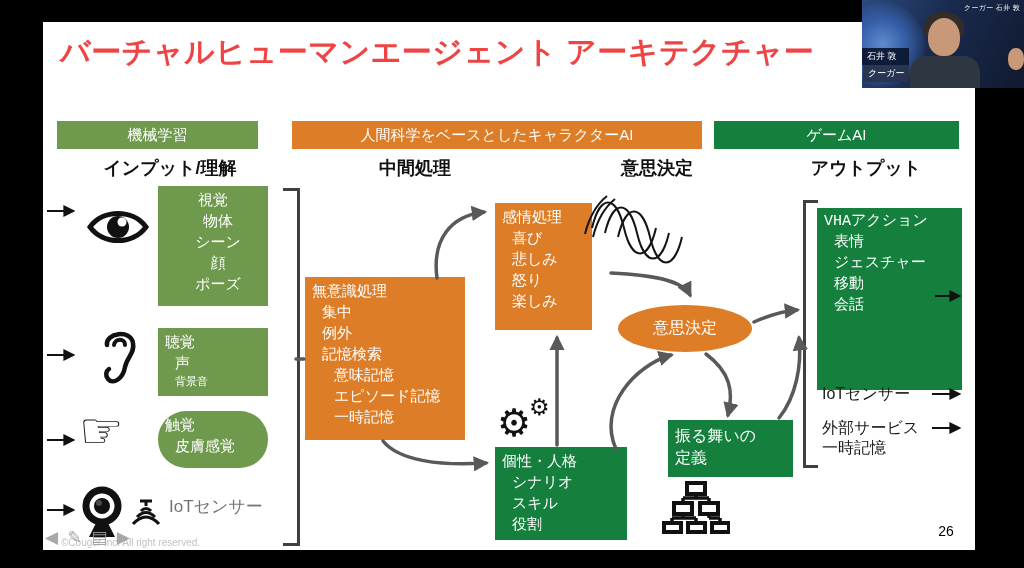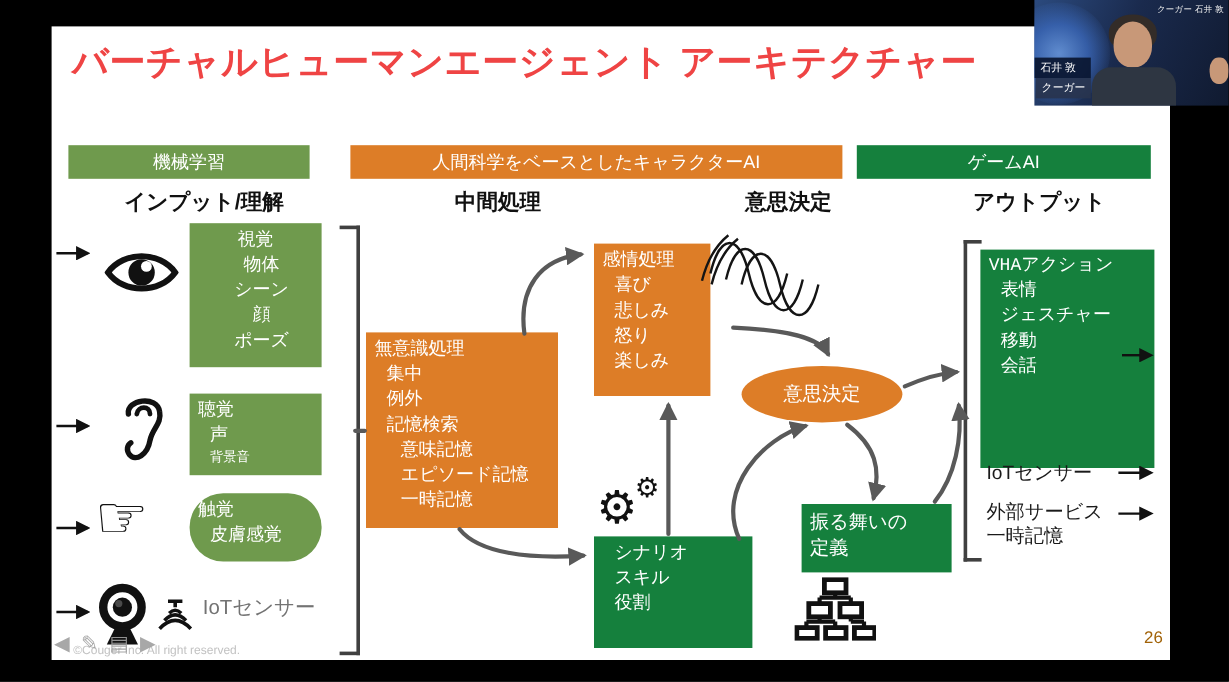--- a/index.html
+++ b/index.html
@@ -32,22 +32,22 @@
            font-family:"DejaVu Sans",sans-serif;}
   .gearSmall{position:absolute;left:34px;top:-2px;font-size:23px;line-height:23px;
            font-family:"DejaVu Sans",sans-serif;}
   .handGlyph{position:absolute;left:36px;top:382px;font-size:50px;line-height:54px;color:#111;
            font-family:"DejaVu Sans",sans-serif;}
   .iotLabel{position:absolute;left:126px;top:473px;font-size:17px;color:#737373;font-weight:500;}
   .copyTxt{position:absolute;left:18px;top:515px;font-size:10px;color:#c2c2c2;z-index:1;}
   .navBar{position:absolute;left:2px;top:505px;z-index:2;color:#9f9f9f;opacity:.9;}
   .navBar span{display:inline-block;font-size:17px;margin-right:5px;cursor:default;
            font-family:"DejaVu Sans",sans-serif;}
-  .pageNum{position:absolute;left:880px;top:501px;width:46px;text-align:right;
-           font-size:14px;color:#a16207;}
+  .pageNum{position:absolute;left:880px;top:501px;width:46px;text-align:center;
+           font-size:14px;color:#000000;}
   
   .webcam{position:absolute;left:862px;top:0;width:162px;height:88px;z-index:5;overflow:hidden;
           background:linear-gradient(115deg,#2b4a7e 0%,#1a2a4d 45%,#101a30 100%);}
   .wcGlow{position:absolute;left:-22px;top:2px;width:85px;height:85px;border-radius:50%;
           background:radial-gradient(circle,#6fa0e8 0%,#3a67b8 40%,rgba(20,34,64,0) 75%);opacity:.8;}
   .wcHair{position:absolute;left:62px;top:12px;width:40px;height:30px;border-radius:50% 50% 40% 40%;
           background:#332c28;}
   .wcFace{position:absolute;left:66px;top:18px;width:32px;height:38px;border-radius:50% 50% 45% 45%;
           background:#c89878;}
   .wcBody{position:absolute;left:48px;top:56px;width:70px;height:34px;border-radius:16px 16px 0 0;
@@ -136,20 +136,21 @@
       <div class="i1">怒り</div>
       <div class="i1">楽しみ</div>
     </div>
     <div class="ellipse">意思決定</div>
 
     <div class="bx blue" style="left:625px;top:398px;width:125px;height:57px;font-size:16px;line-height:22px;padding-top:5px;">
       <div>振る舞いの</div>
       <div>定義</div>
     </div>
     <div class="bx blue" style="left:452px;top:425px;width:132px;height:93px;">
+      <div>個性・人格</div>
       <div class="i1">シナリオ</div>
       <div class="i1">スキル</div>
       <div class="i1">役割</div>
     </div>
     <div class="bx blue" style="left:774px;top:186px;width:145px;height:182px;font-family:Liberation Mono, monospace;">
       <div>VHAアクション</div>
       <div class="i1">表情</div>
       <div class="i1">ジェスチャー</div>
       <div class="i1">移動</div>
       <div class="i1">会話</div>

